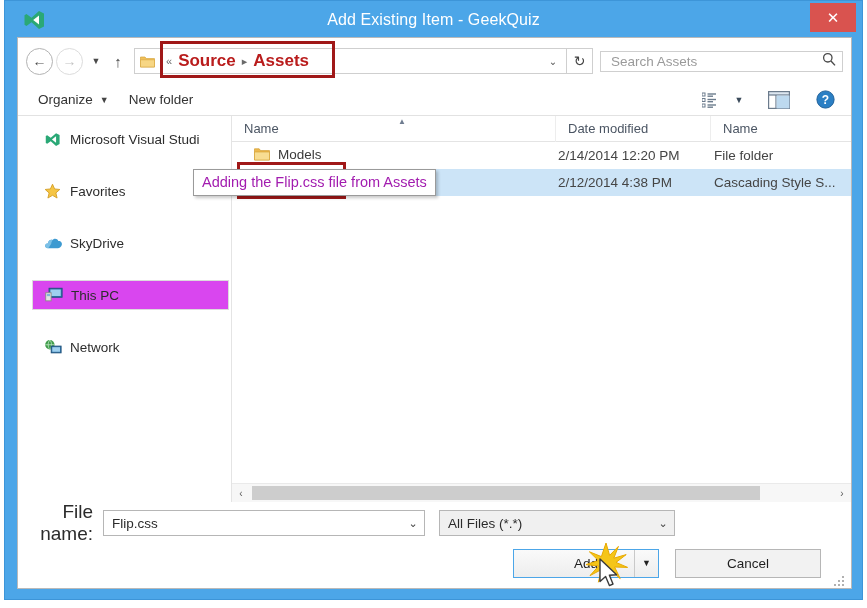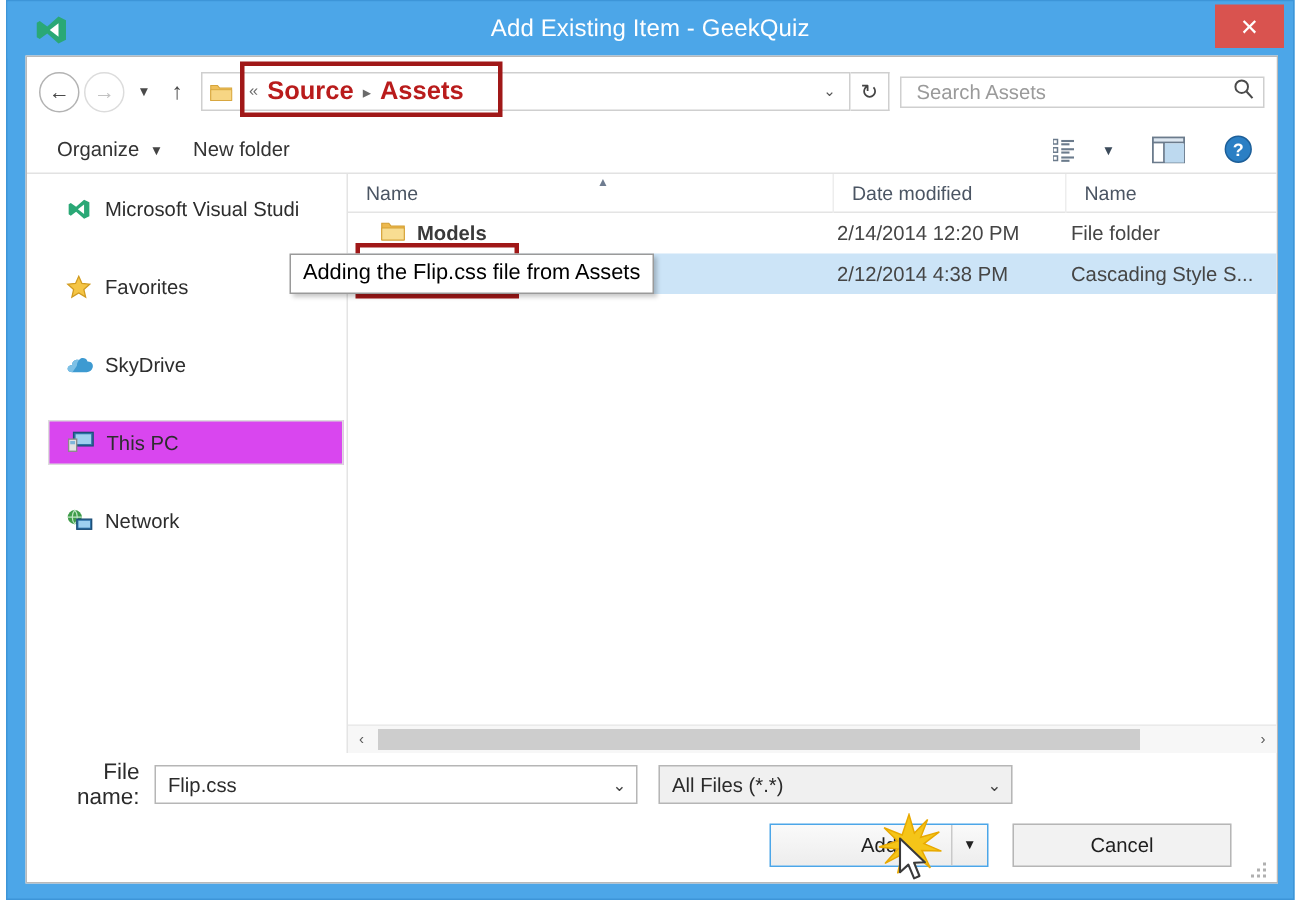--- a/index.html
+++ b/index.html
@@ -219,21 +219,21 @@
     font-size: 8px; color: #6f7c90;
   }
   #rows { flex: 1; position: relative; }
   .row {
     height: 27px;
     display: flex; align-items: center;
     font-size: 13.5px; color: #3a3a3a;
     cursor: pointer;
   }
   .row.selected { background: #cce4f7; }
-  .cell-name { width: 324px; display: flex; align-items: center; padding-left: 22px; font-weight: bold; }
+  .cell-name { width: 324px; display: flex; padding-left: 22px; }
   .cell-name .txt { padding-left: 8px; }
   .cell-date { width: 155px; padding-left: 2px; color: #454545; }
   .cell-type { flex: 1; padding-left: 3px; color: #454545; white-space: nowrap; overflow: hidden; }
 
   
   #row-annot {
     position: absolute;
     left: 5px; top: 20px;
     width: 109px; height: 37px;
     border: 3px solid #a01818;
@@ -241,21 +241,21 @@
     z-index: 30;
   }
   
   #callout {
     position: absolute;
     left: -39px; top: 27px;
     background: #ffffff;
     border: 1px solid #9a9a9a;
     box-shadow: 2px 2px 3px rgba(0,0,0,.22);
     padding: 4px 8px 5px 8px;
-    font-size: 14.5px; color: #000000;
+    font-size: 14.5px; color: #a21caf;
     white-space: nowrap;
     z-index: 35;
   }
 
   
   #hscroll {
     height: 19px; flex: 0 0 19px;
     background: #f7f7f7;
     border-top: 1px solid #eaeaea;
     display: flex; align-items: center;
@@ -275,21 +275,21 @@
   #strack { flex: 1; }
 
   
   #bottom {
     flex: 0 0 86px; height: 86px;
     background: #fff;
     padding: 6px 10px 0 10px;
     position: relative;
   }
   #row-filename { display: flex; align-items: center; height: 30px; }
-  #fn-label { font-size: 15px; color: #2b2b2b; width: 75px; text-align: right; padding-right: 10px; }
+  #fn-label { font-size: 19px; color: #2b2b2b; width: 75px; text-align: right; padding-right: 10px; }
   .combo {
     height: 26px;
     border: 1px solid #b6b6b6;
     display: flex; align-items: center;
     padding-left: 8px;
     font-size: 13.5px; color: #2b2b2b;
     background: #fff;
     position: relative;
     cursor: pointer;
   }

